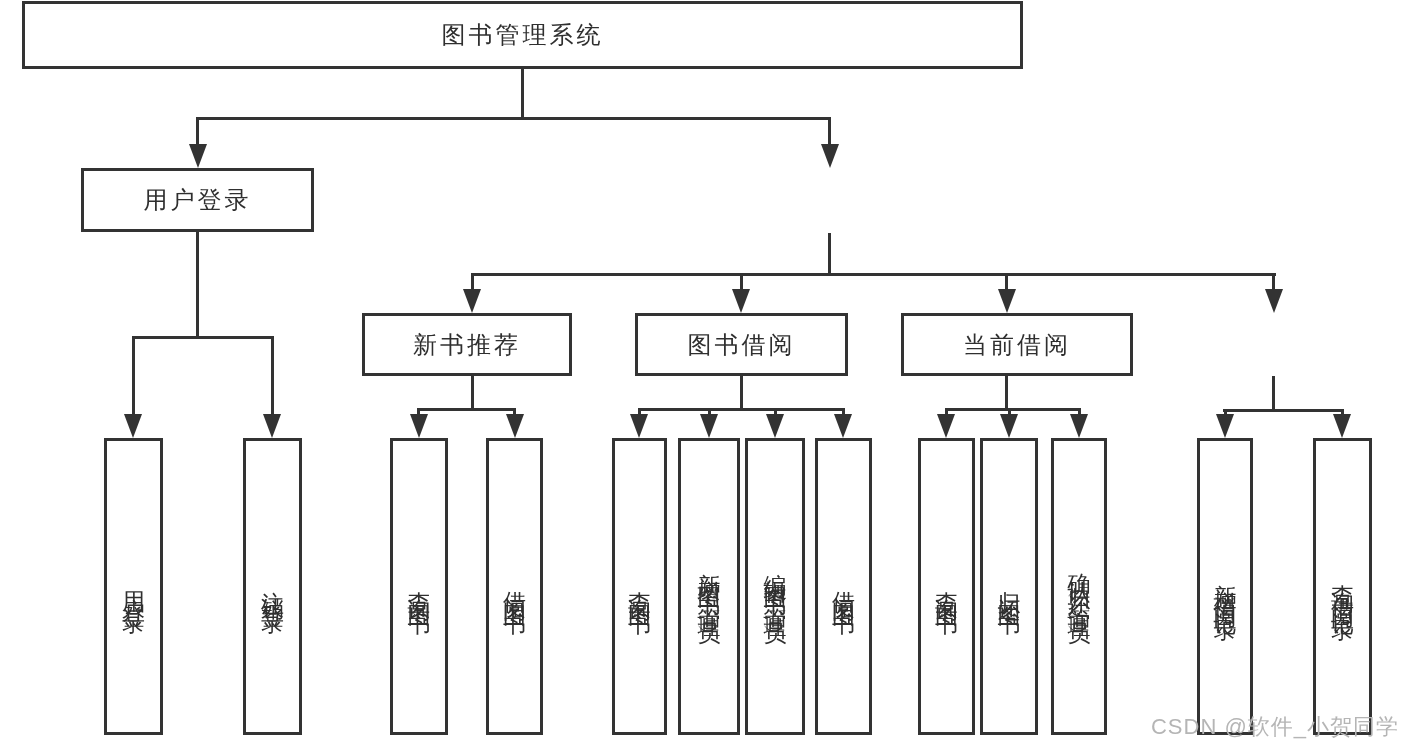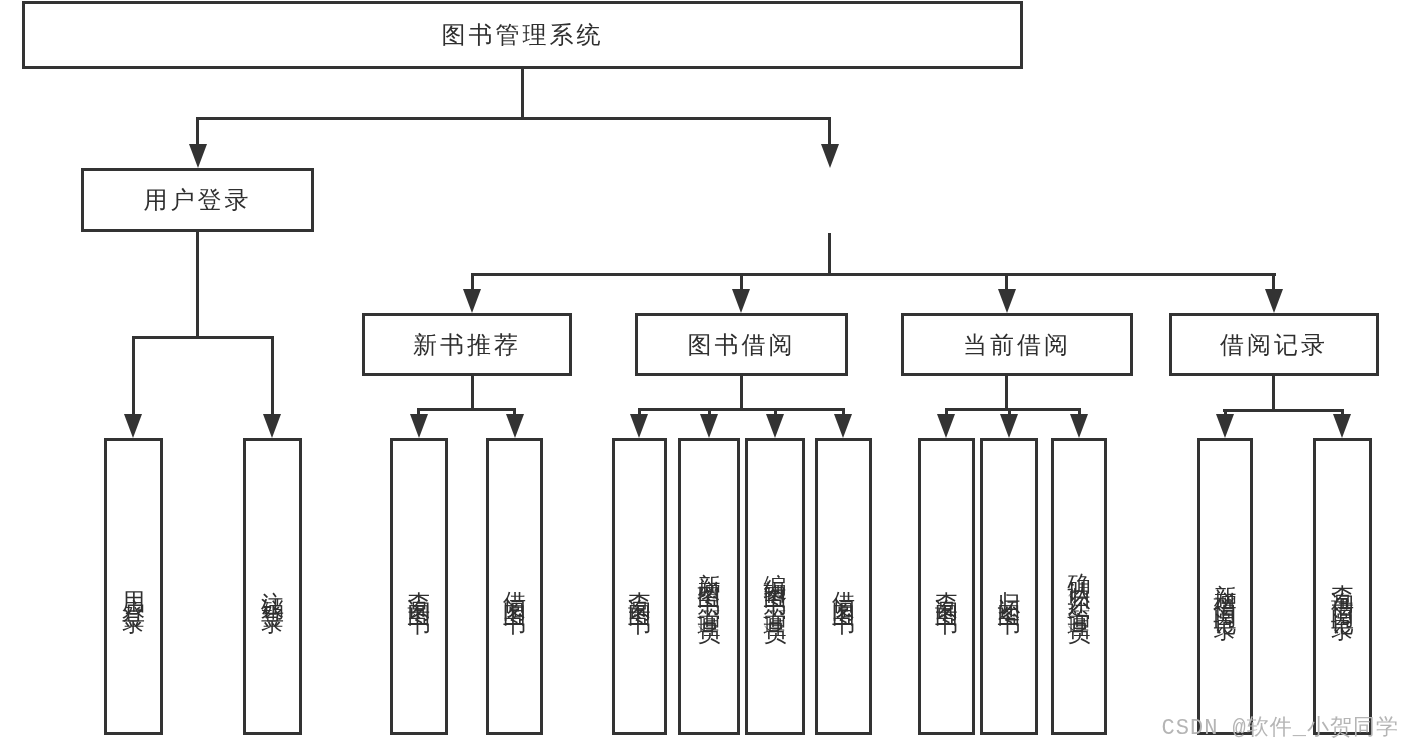--- a/index.html
+++ b/index.html
@@ -51,21 +51,20 @@
     border-top:24px solid #333333;
   }
   #watermark{
     position:absolute;
     right:6px;bottom:5px;
     font-size:22px;
     color:#b5b5b5;
     letter-spacing:1px;
     z-index:10;
     white-space:nowrap;
-    font-family:Liberation Mono, monospace;
   }
 </style>
 </head>
 <body>
 
 <div id="stage">
 
   <div class="box" style="left:22px;top:1px;width:1001px;height:68px">
     <span>图书管理系统</span>
   </div>
@@ -100,23 +99,20 @@
   <div class="arr" style="left:1265px;top:289px"></div>
 
   <div class="box" style="left:362px;top:313px;width:210px;height:63px">
     <span>新书推荐</span>
   </div>
   <div class="box" style="left:635px;top:313px;width:213px;height:63px">
     <span>图书借阅</span>
   </div>
   <div class="box" style="left:901px;top:313px;width:232px;height:63px">
     <span>当前借阅</span>
-  </div>
-  <div class="box" style="left:1169px;top:313px;width:210px;height:63px">
-    <span>借阅记录</span>
   </div>
 
   <div class="v" style="left:471px;top:376px;height:34px"></div>
   <div class="h" style="left:417px;top:408px;width:99px"></div>
   <div class="v" style="left:417px;top:408px;height:10px"></div>
   <div class="arr" style="left:410px;top:414px"></div>
   <div class="v" style="left:513px;top:408px;height:10px"></div>
   <div class="arr" style="left:506px;top:414px"></div>
 
   <div class="v" style="left:740px;top:376px;height:34px"></div>

